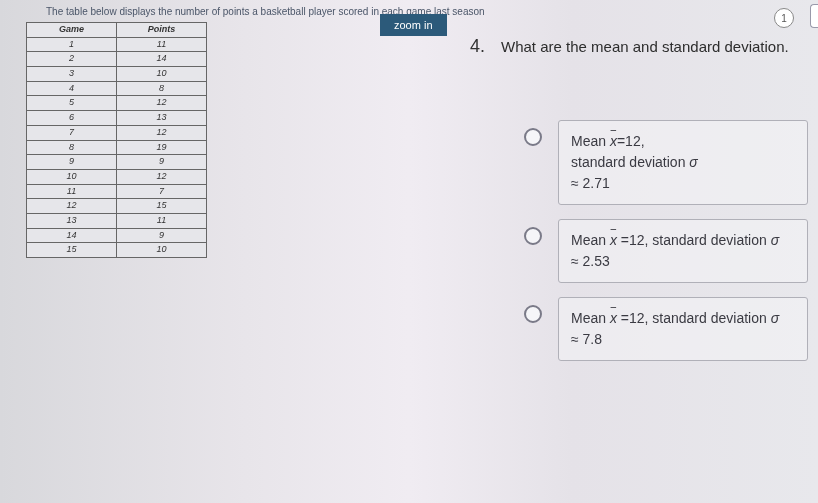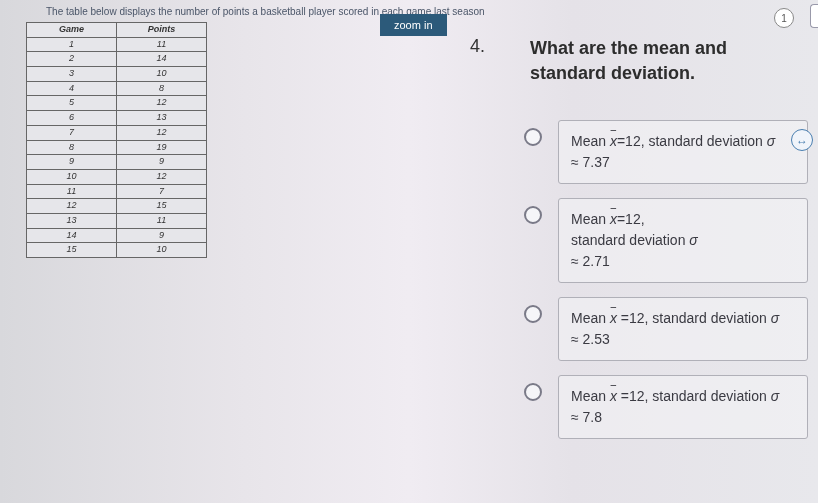--- a/index.html
+++ b/index.html
@@ -83,25 +83,24 @@
       right: 20px;
       display: flex;
       gap: 16px;
     }
     .q-num {
       font-size: 18px;
       color: #333;
       font-weight: 500;
     }
     .q-text {
-      font-size: 18px;
+      font-size: 15px;
       color: #2d2d2d;
       line-height: 1.4;
-      font-weight: 700;
-      margin-left: 29px;
+      font-weight: 400;
     }
     .options {
       position: absolute;
       top: 120px;
       left: 524px;
       right: 10px;
       display: flex;
       flex-direction: column;
       gap: 14px;
     }
@@ -237,30 +236,20 @@
     </tbody>
 </table>
 
 <div class="question">
   <div class="q-num">4.</div>
   <div class="q-text">What are the mean and standard deviation.</div>
 </div>
 
 <div class="options">
 
-  <div class="option">
-    <div class="radio"></div>
-    <div class="option-box">
-      <span>
-        <span>Mean </span><span class="xbar">x</span><span>=12, standard deviation </span><span class="sigma">σ</span><br>
-        <span>≈ 7.37</span>
-      </span>
-      <div class="help-badge">↔</div>
-    </div>
-  </div>
 
   <div class="option">
     <div class="radio"></div>
     <div class="option-box">
       <span>
         <span>Mean </span><span class="xbar">x</span><span>=12,</span><br>
         <span>standard deviation </span><span class="sigma">σ</span><br>
         <span>≈ 2.71</span>
       </span>
     </div>

